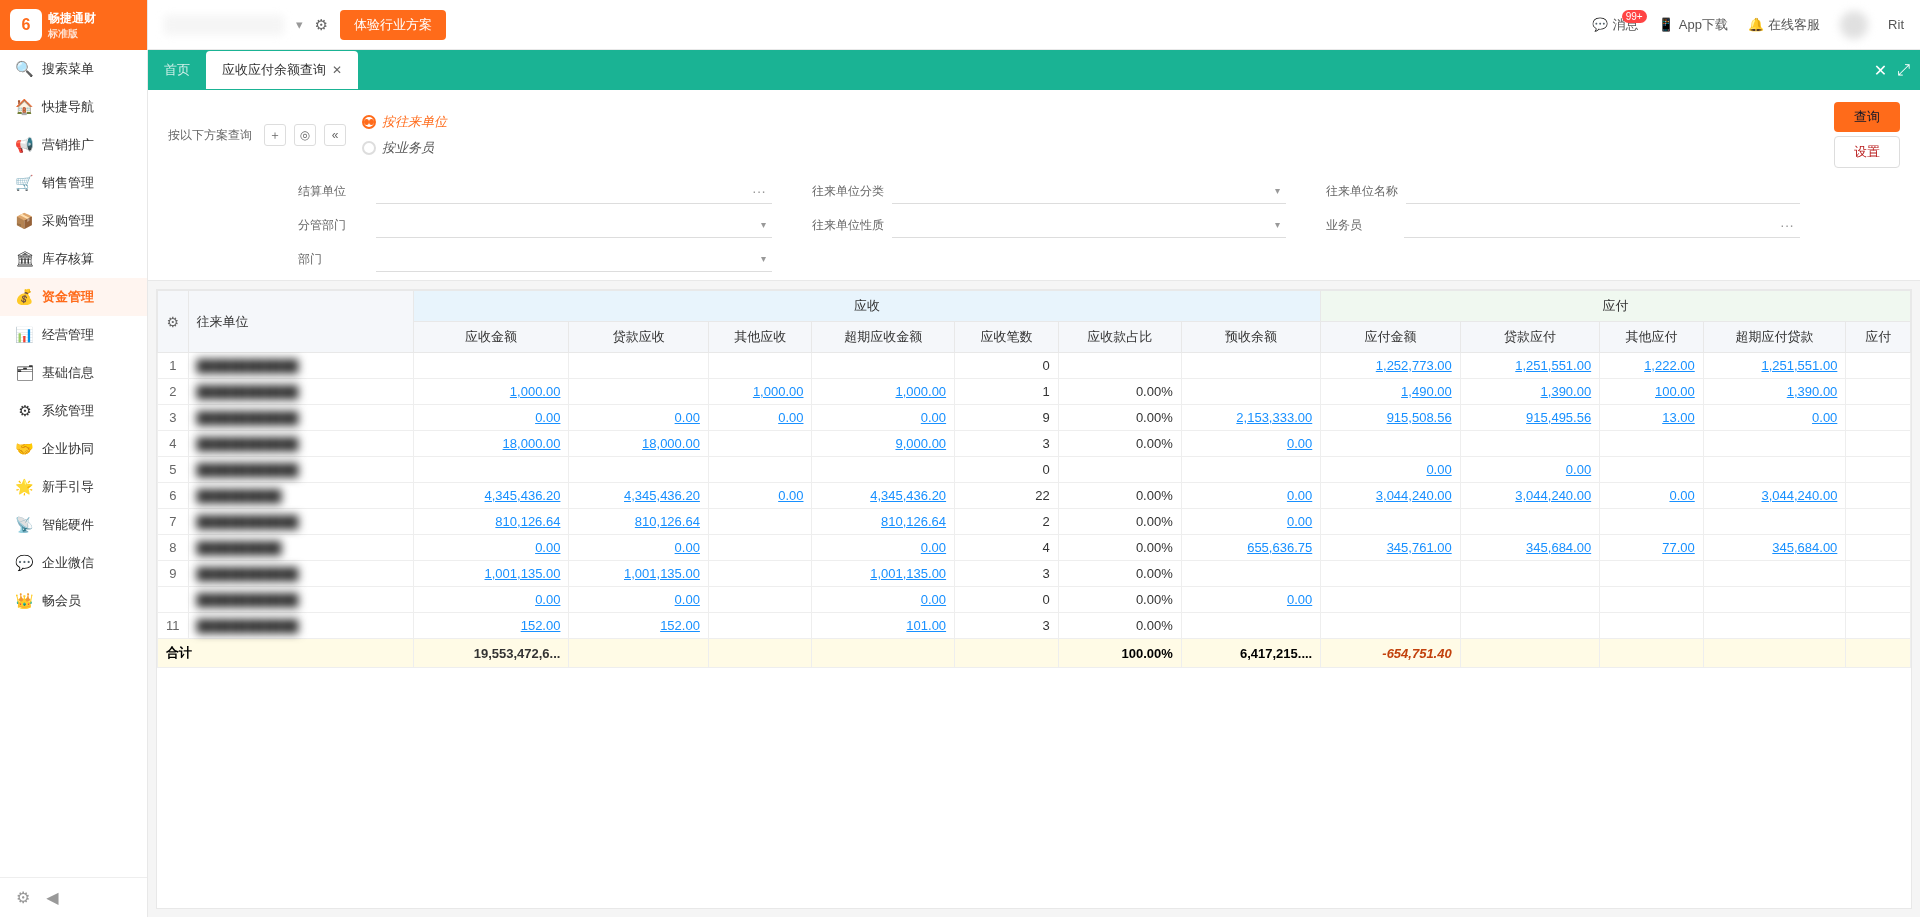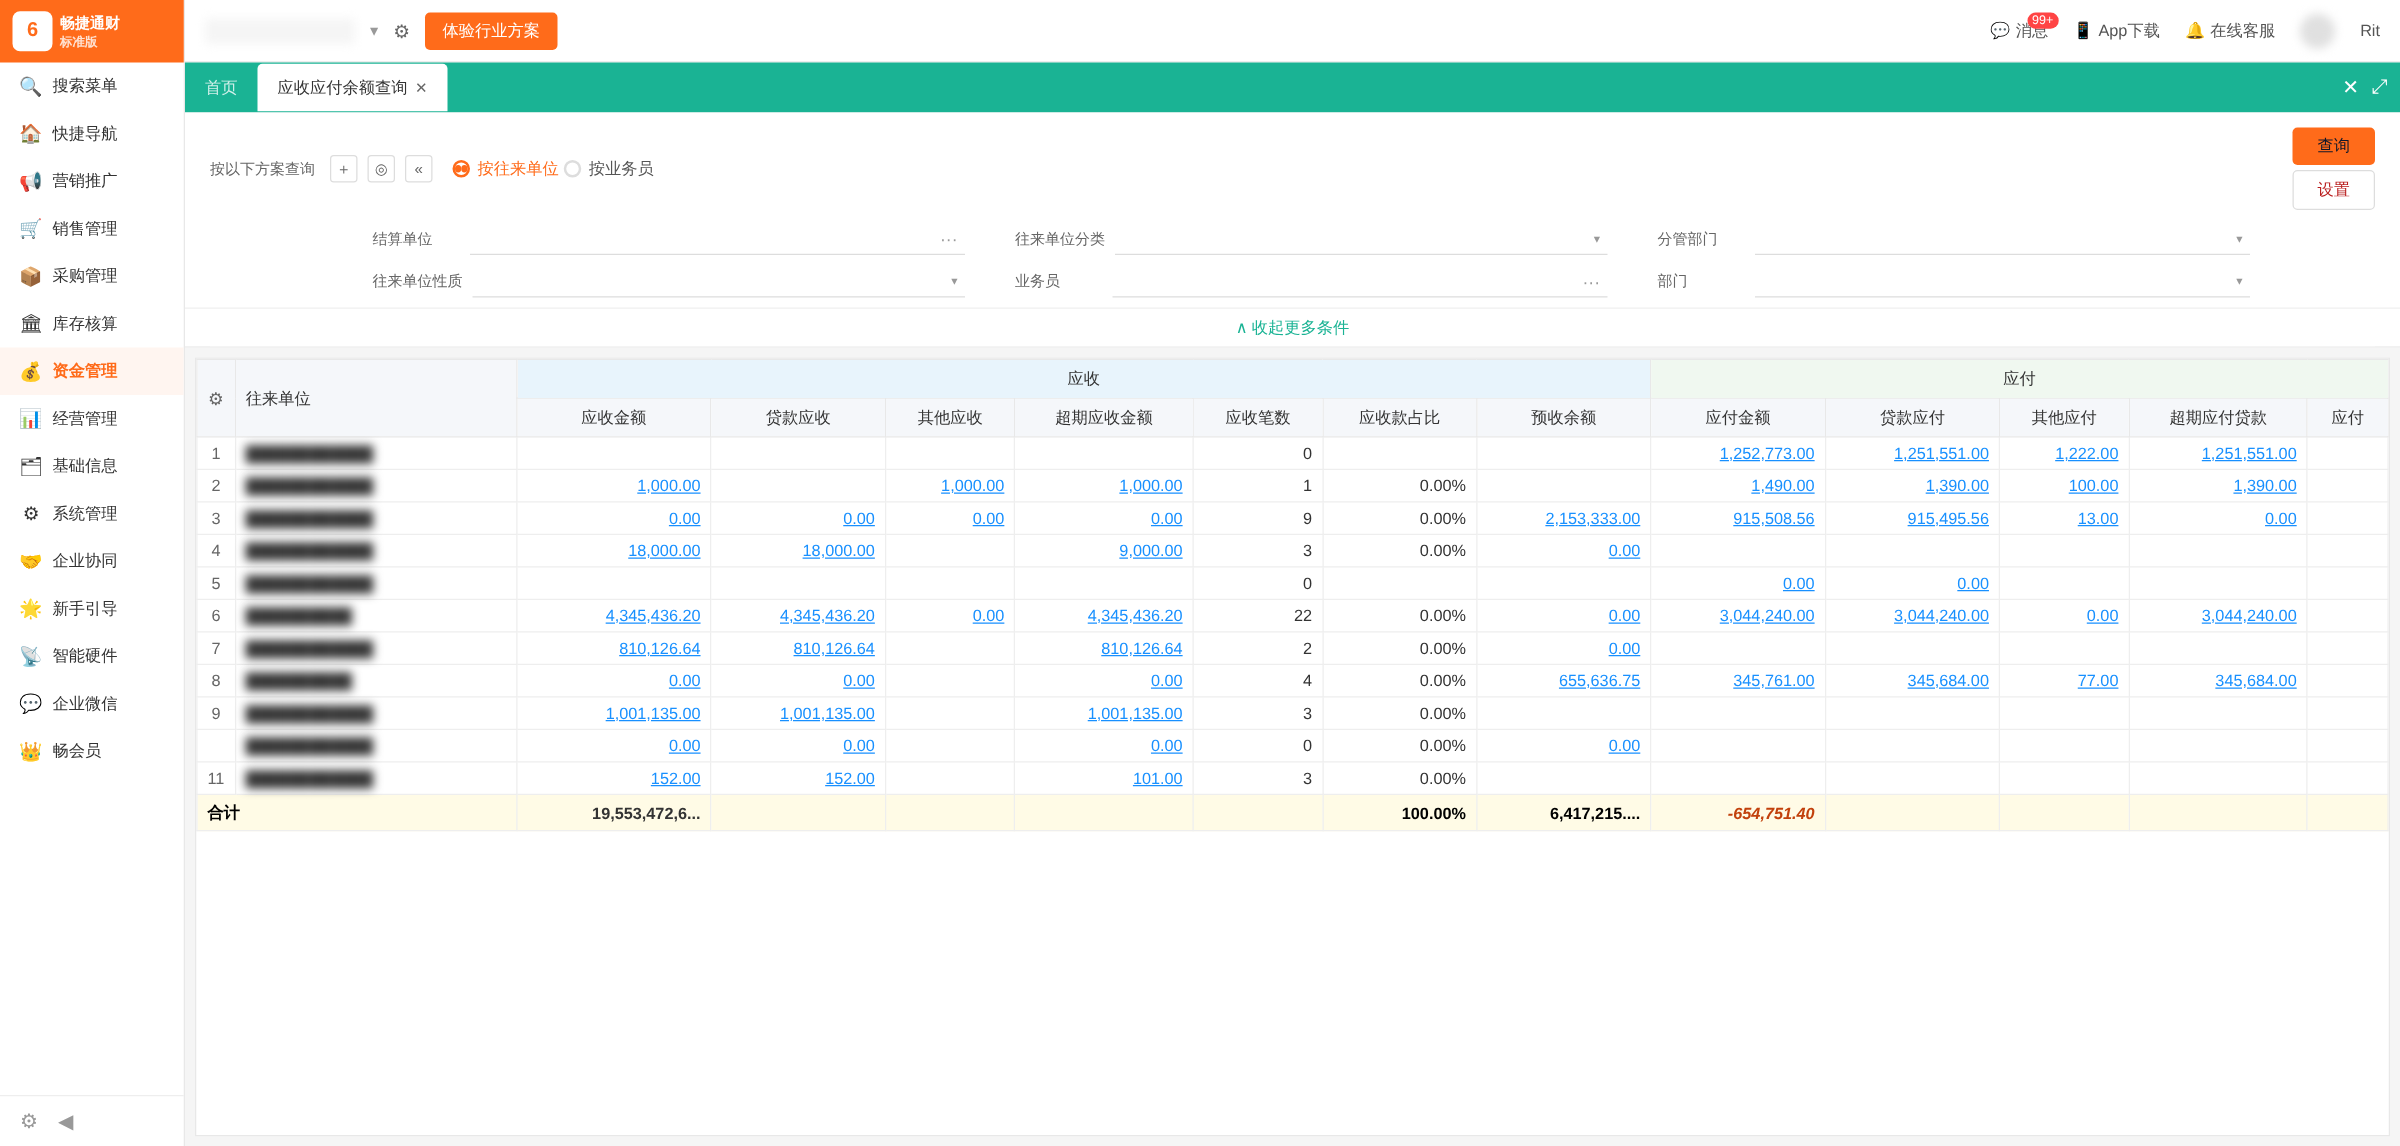--- a/index.html
+++ b/index.html
@@ -212,21 +212,21 @@
   <div class="page-content">
 
     <div class="page-header">
 
       <div class="filter-area" style="padding:0 0 0 0;">
         <div class="filter-row1">
           <span class="filter-label">按以下方案查询</span>
           <div class="filter-icon-btn">＋</div>
           <div class="filter-icon-btn">◎</div>
           <div class="filter-icon-btn">«</div>
-          <div style="margin-left:8px;display:flex;flex-direction:row;gap:4px;">
+          <div style="margin-left:8px;display:flex;flex-direction:column;gap:4px;font-style:italic;">
             <div class="filter-option selected">
               <div class="radio-dot">
                   <span style="width:6px;height:6px;border-radius:50%;background:#ff6b1a;display:block;"></span>
                 </div>
               <span class="filter-option-label" style="color:#ff6b1a;">按往来单位</span>
             </div>
             <div class="filter-option">
               <div class="radio-dot" style="border:2px solid #ddd;width:14px;height:14px;border-radius:50%;"></div>
               <span style="color:#555;">按业务员</span>
             </div>
@@ -247,20 +247,26 @@
                 <span class="dots">···</span>
             </div>
           </div>
           <div class="filter-field">
             <span class="field-label">往来单位分类</span>
             <div class="field-input">
               <span></span>
                 <span class="arrow-down">▾</span>
             </div>
           </div>
+          <div class="filter-field">
+            <span class="field-label">往来单位名称</span>
+            <div class="field-input">
+              <span></span>
+            </div>
+          </div>
 
           <div class="filter-field">
             <span class="field-label">分管部门</span>
             <div class="field-input">
               <span></span>
                 <span class="arrow-down">▾</span>
             </div>
           </div>
           <div class="filter-field">
             <span class="field-label">往来单位性质</span>
@@ -279,24 +285,20 @@
 
           <div class="filter-field">
             <span class="field-label">部门</span>
             <div class="field-input">
               <span></span>
                 <span class="arrow-down">▾</span>
             </div>
           </div>
         </div>
 
-        <div class="collapse-btn" style="text-align:center;padding:6px 0;cursor:pointer;color:#1ab394;font-size:12px;border-top:1px solid #f0f0f0;">
-          <span>∧</span>
-          <span>收起更多条件</span>
-        </div>
       </div>
     </div>
 
     <div class="table-area">
       <div class="table-scroll">
         <table>
           <thead>
             <tr>
               <th rowspan="2" style="width:30px;"><span class="gear-icon-table">⚙</span></th>
               <th rowspan="2" style="min-width:150px;text-align:left;">往来单位</th>

